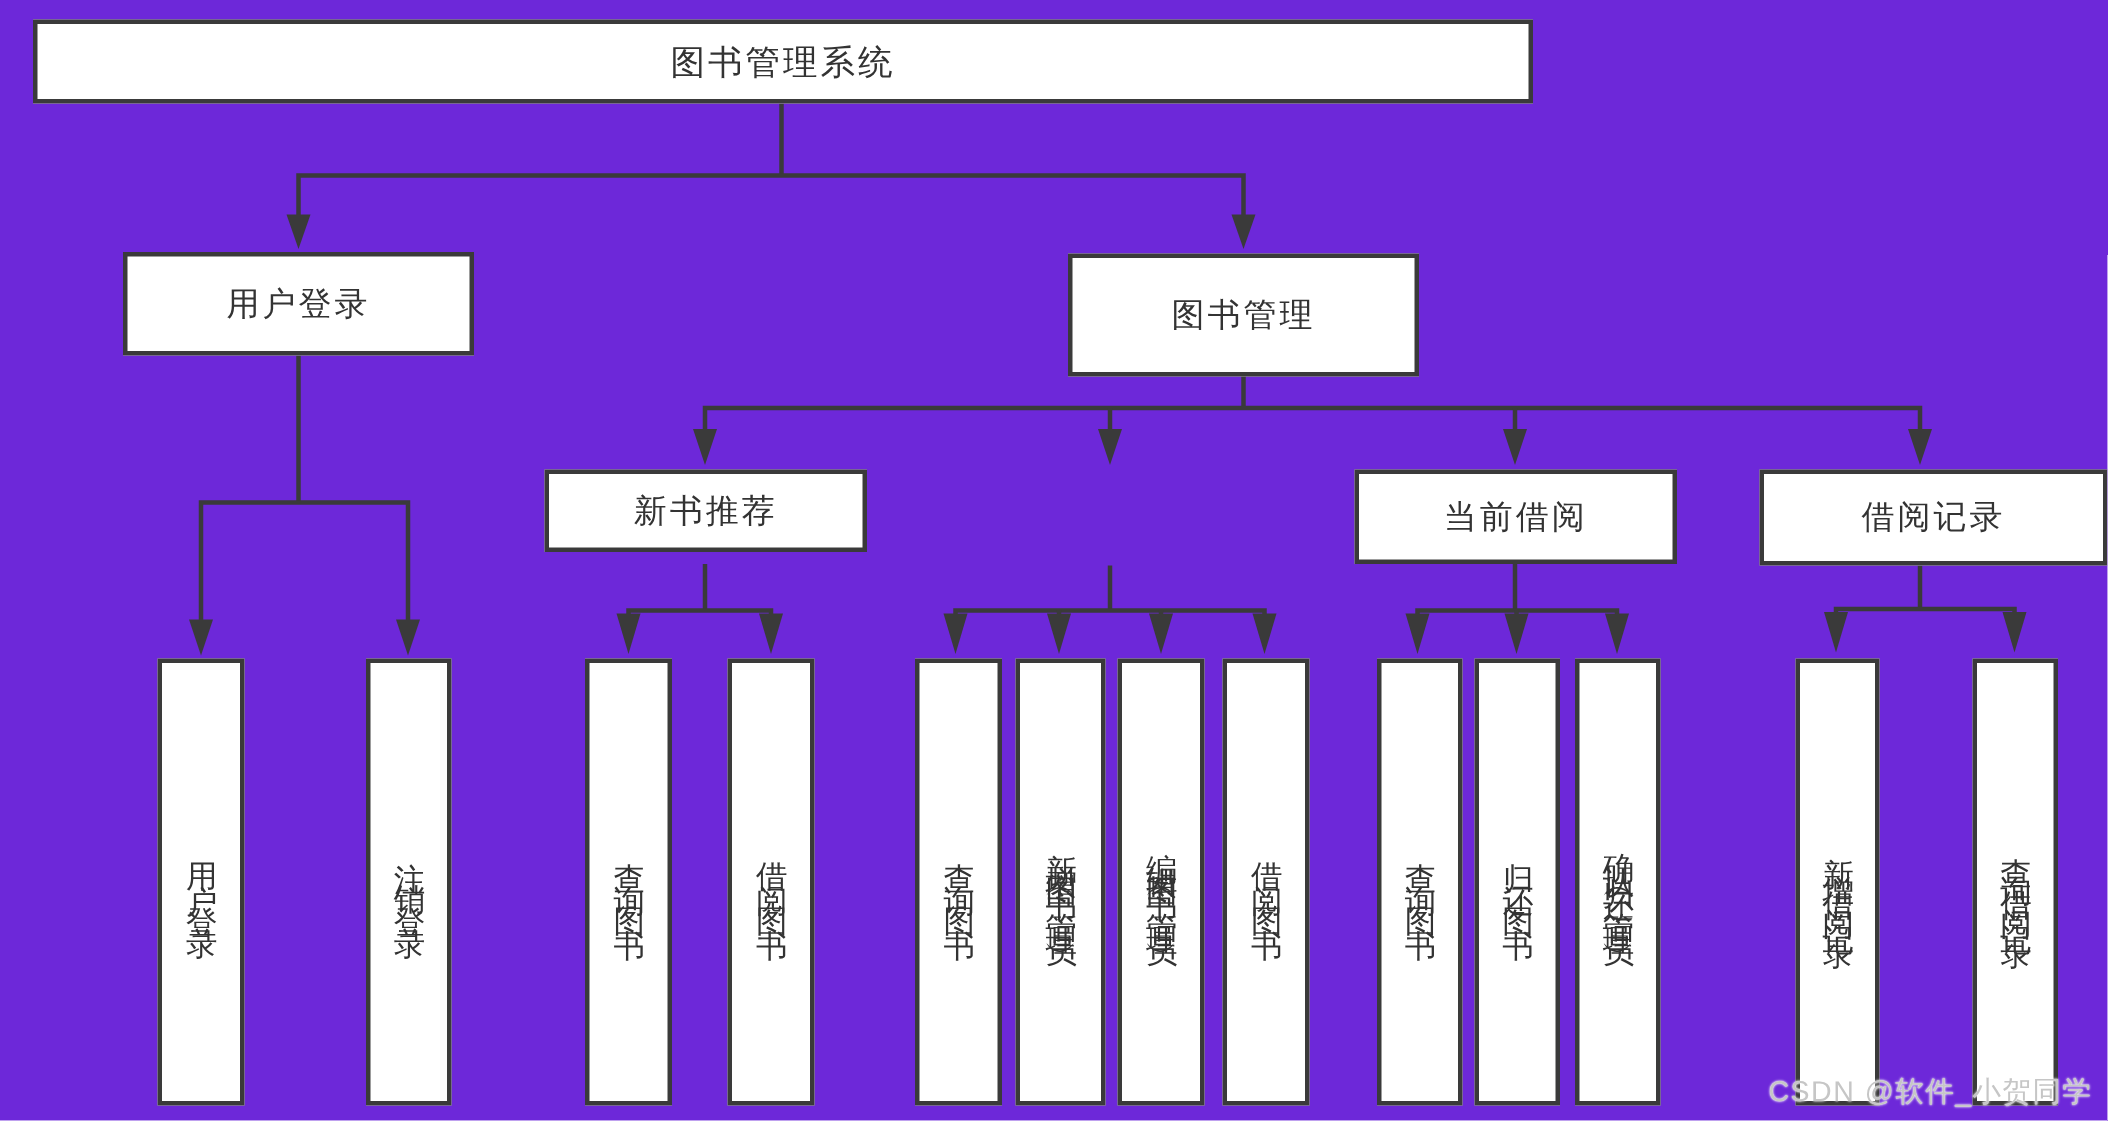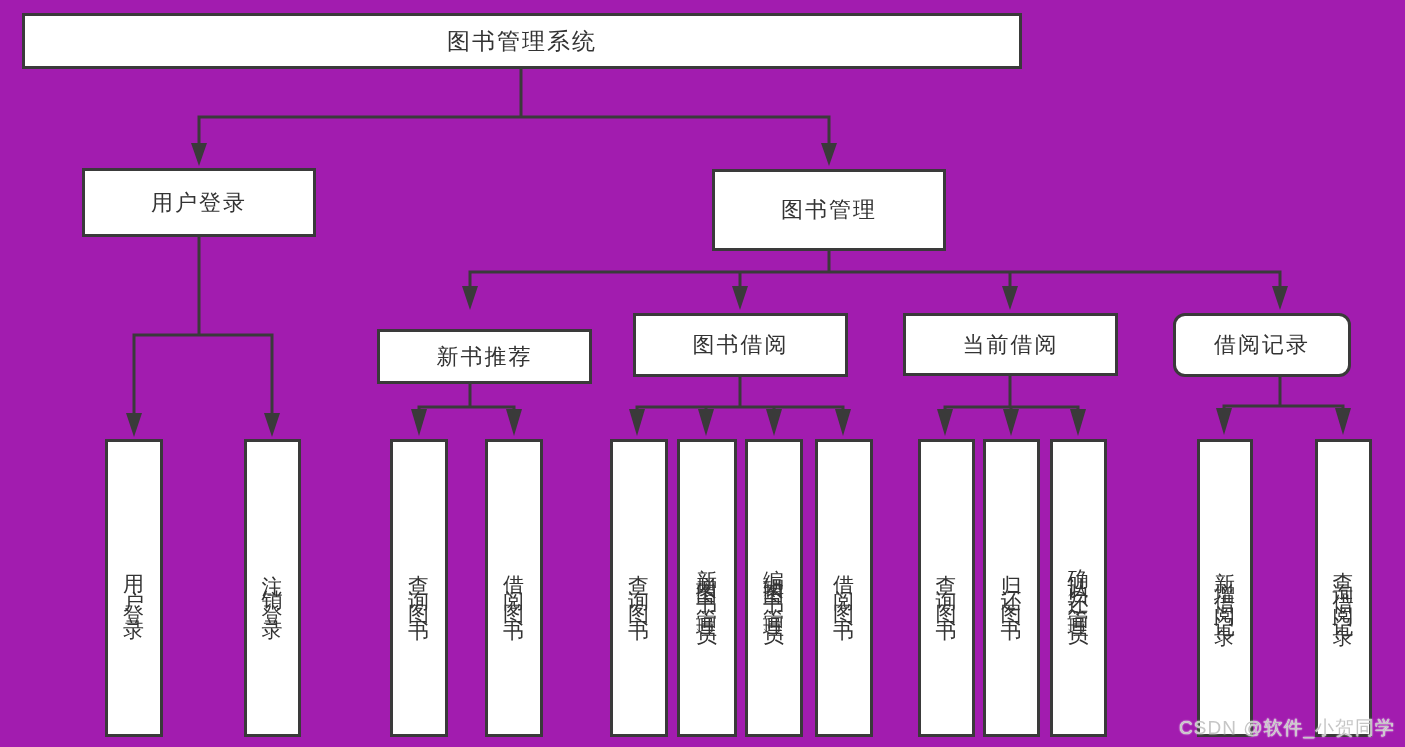--- a/index.html
+++ b/index.html
@@ -3,21 +3,21 @@
 <meta charset="utf-8">
 <style>
   * { margin: 0; padding: 0; box-sizing: border-box; }
   html, body { background: #ffffff; }
   body { font-family: "Liberation Sans", sans-serif; }
 
   .canvas {
     position: relative;
     width: 1405px;
     height: 747px;
-    background: #a21caf;
+    background: #6d28d9;
     overflow: hidden;
   }
 
   svg.wires {
     position: absolute;
     left: 0; top: 0;
     z-index: 1;
   }
 
   .box {
@@ -115,24 +115,23 @@
       <polygon points="1216,408 1232,408 1224,435"></polygon>
       <polygon points="1335,408 1351,408 1343,435"></polygon>
     </g>
   </svg>
 
   <div class="box h title-box" style="left:22px; top:13px; width:1000px; height:56px;">图书管理系统</div>
 
   <div class="box h" style="left:82px; top:168px; width:234px; height:69px;">用户登录</div>
   <div class="box h" style="left:712px; top:169px; width:234px; height:82px;">图书管理</div>
 
-  <div class="box h" style="left:377px; top:313px; width:215px; height:55px;margin-top:16px;">新书推荐</div>
-  <div class="box h" style="left:633px; top:313px; width:215px; height:64px;">图书借阅</div>
+  <div class="box h" style="left:363px; top:313px; width:215px; height:55px;">新书推荐</div>
   <div class="box h" style="left:903px; top:313px; width:215px; height:63px;text-align:center;">当前借阅</div>
-  <div class="box h" style="left:1173px; top:313px; width:178px; height:64px;border-radius:12px;">借阅记录</div>
+  <div class="box h" style="left:1173px; top:313px; width:232px; height:64px;">借阅记录</div>
 
   <div class="box v" style="left:105px; top:439px; width:58px; height:298px;">用户登录</div>
   <div class="box v" style="left:244px; top:439px; width:57px; height:298px;">注销登录</div>
 
   <div class="box v" style="left:390px; top:439px; width:58px; height:298px;">查询图书</div>
   <div class="box v" style="left:485px; top:439px; width:58px; height:298px;">借阅图书</div>
 
   <div class="box v" style="left:610px; top:439px; width:58px; height:298px;">查询图书</div>
   <div class="box v long" style="left:677px; top:439px; width:60px; height:298px;">新增图书（管理员）</div>
   <div class="box v long" style="left:745px; top:439px; width:58px; height:298px;">编辑图书（管理员）</div>

